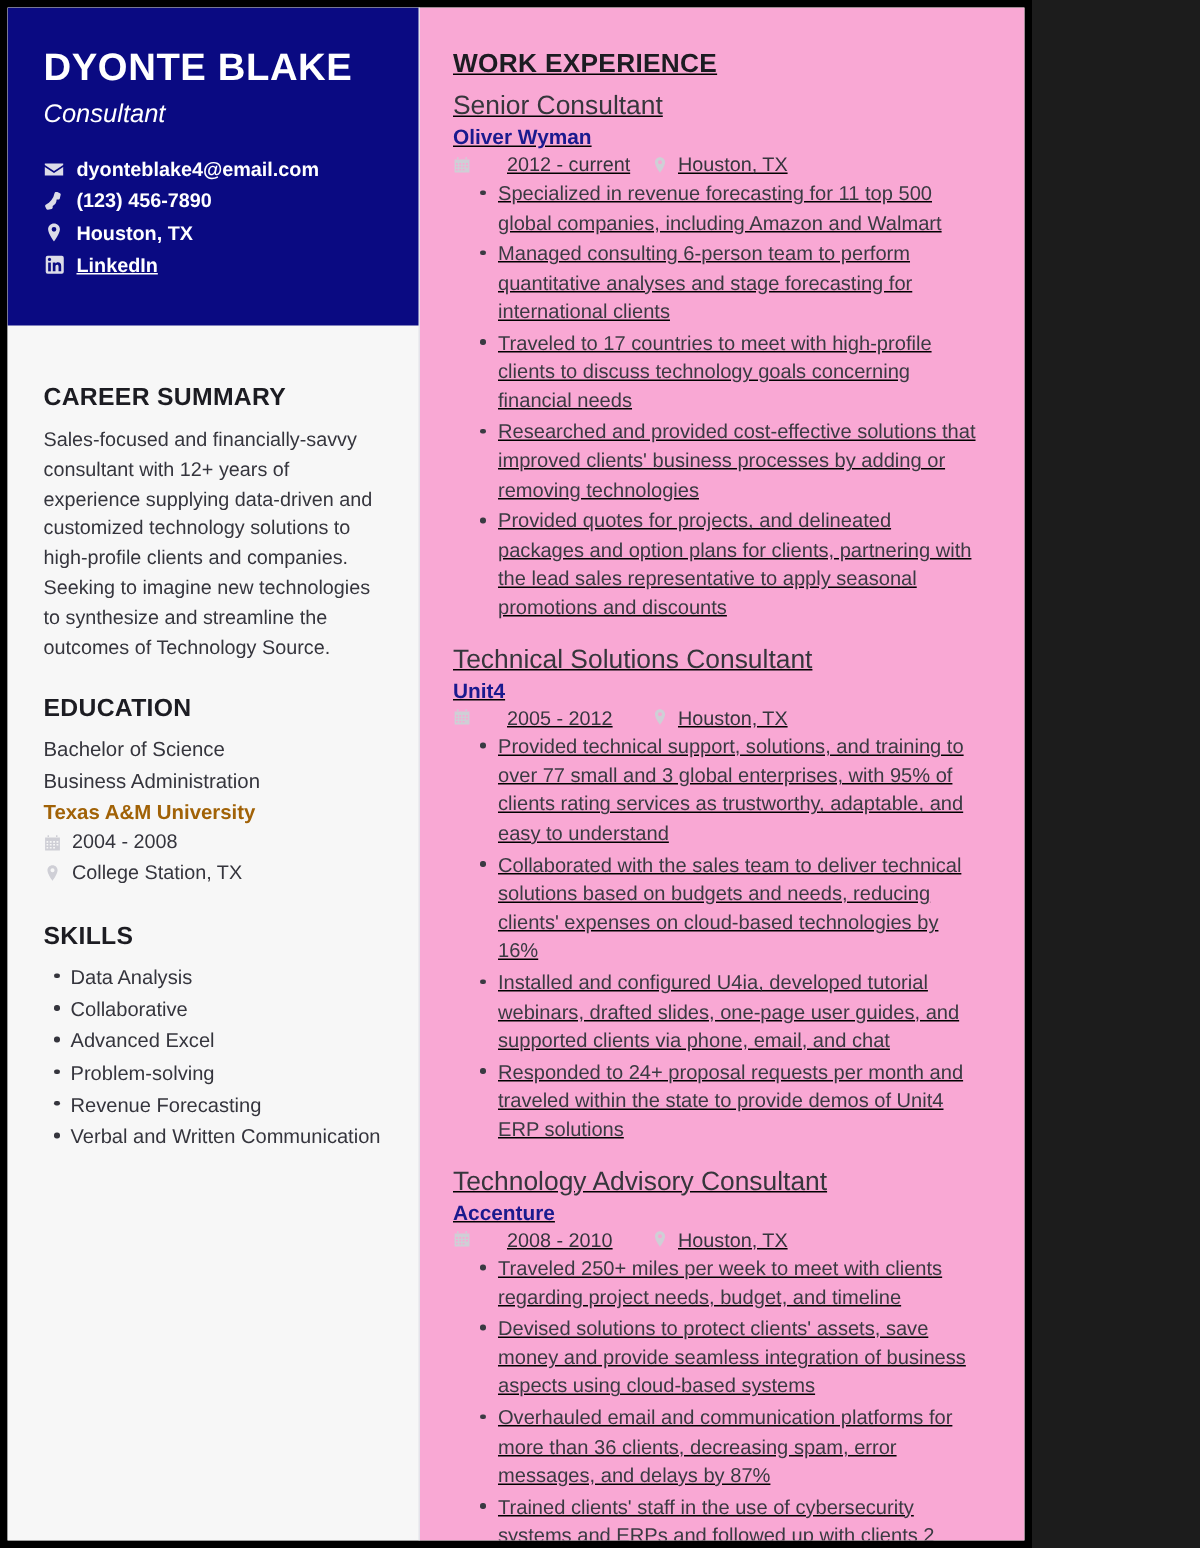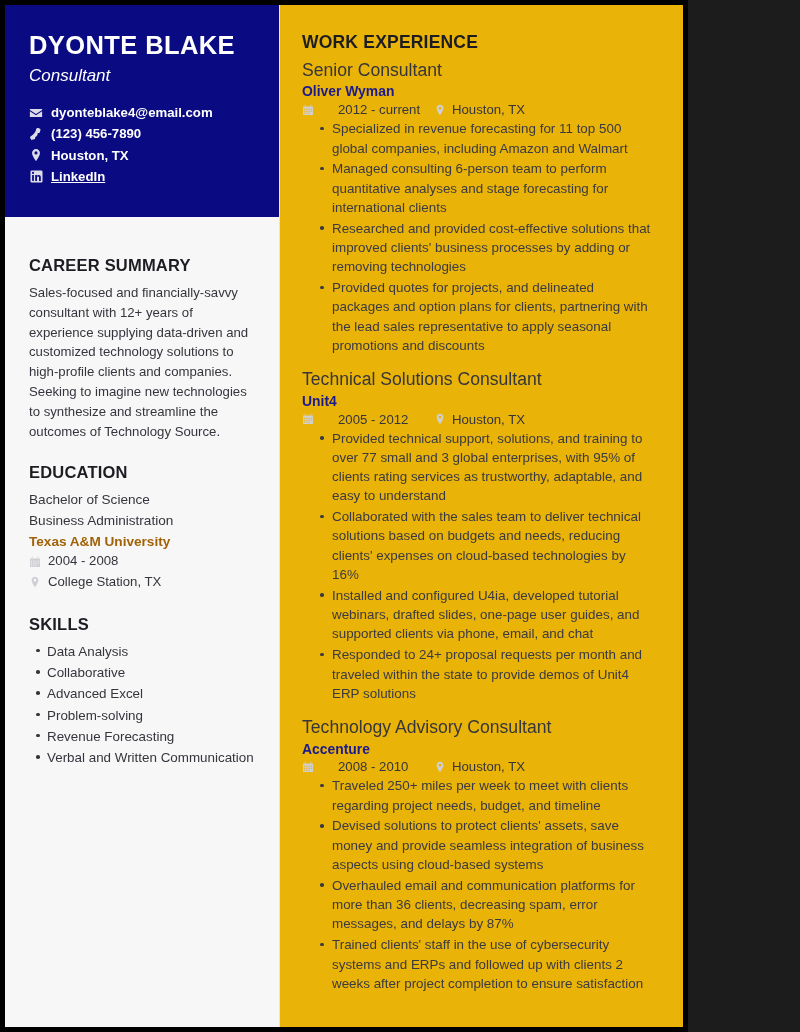--- a/index.html
+++ b/index.html
@@ -147,21 +147,22 @@
     height: 3.6px;
     border-radius: 50%;
     background: #35353d;
   }
 
   
   .main {
     flex: 1 1 auto;
     padding: 27px 28px 20px 22px;
     box-sizing: border-box;
-    background: #eab308;
+    background: #f9a8d4;
+    text-decoration: underline;
   }
   .main-h {
     font-size: 17.5px;
     font-weight: bold;
     color: #1c1c22;
     text-transform: uppercase;
     letter-spacing: 0.2px;
     margin: 0 0 7px 0;
   }
   .job { margin-bottom: 14px; }
@@ -348,20 +349,21 @@
             <svg width="12" height="12" viewBox="0 0 16 16" fill="currentColor">
                 <path d="M8 1.1c-2.5 0-4.5 2-4.5 4.5 0 3.3 4.5 9.3 4.5 9.3s4.5-6 4.5-9.3c0-2.5-2-4.5-4.5-4.5zm0 6.3a1.8 1.8 0 110-3.6 1.8 1.8 0 010 3.6z"></path>
               </svg>
           </span>
           <span>Houston, TX</span>
         </span>
       </div>
       <ul class="bullets">
         <li>Specialized in revenue forecasting for 11 top 500 global companies, including Amazon and Walmart</li>
         <li>Managed consulting 6-person team to perform quantitative analyses and stage forecasting for international clients</li>
+        <li>Traveled to 17 countries to meet with high-profile clients to discuss technology goals concerning financial needs</li>
         <li>Researched and provided cost-effective solutions that improved clients' business processes by adding or removing technologies</li>
         <li>Provided quotes for projects, and delineated packages and option plans for clients, partnering with the lead sales representative to apply seasonal promotions and discounts</li>
       </ul>
     </section>
 
     <section class="job">
       <h3 class="job-title">Technical Solutions Consultant</h3>
       <div class="job-company">Unit4</div>
       <div class="job-meta">
         <span class="m-date">

